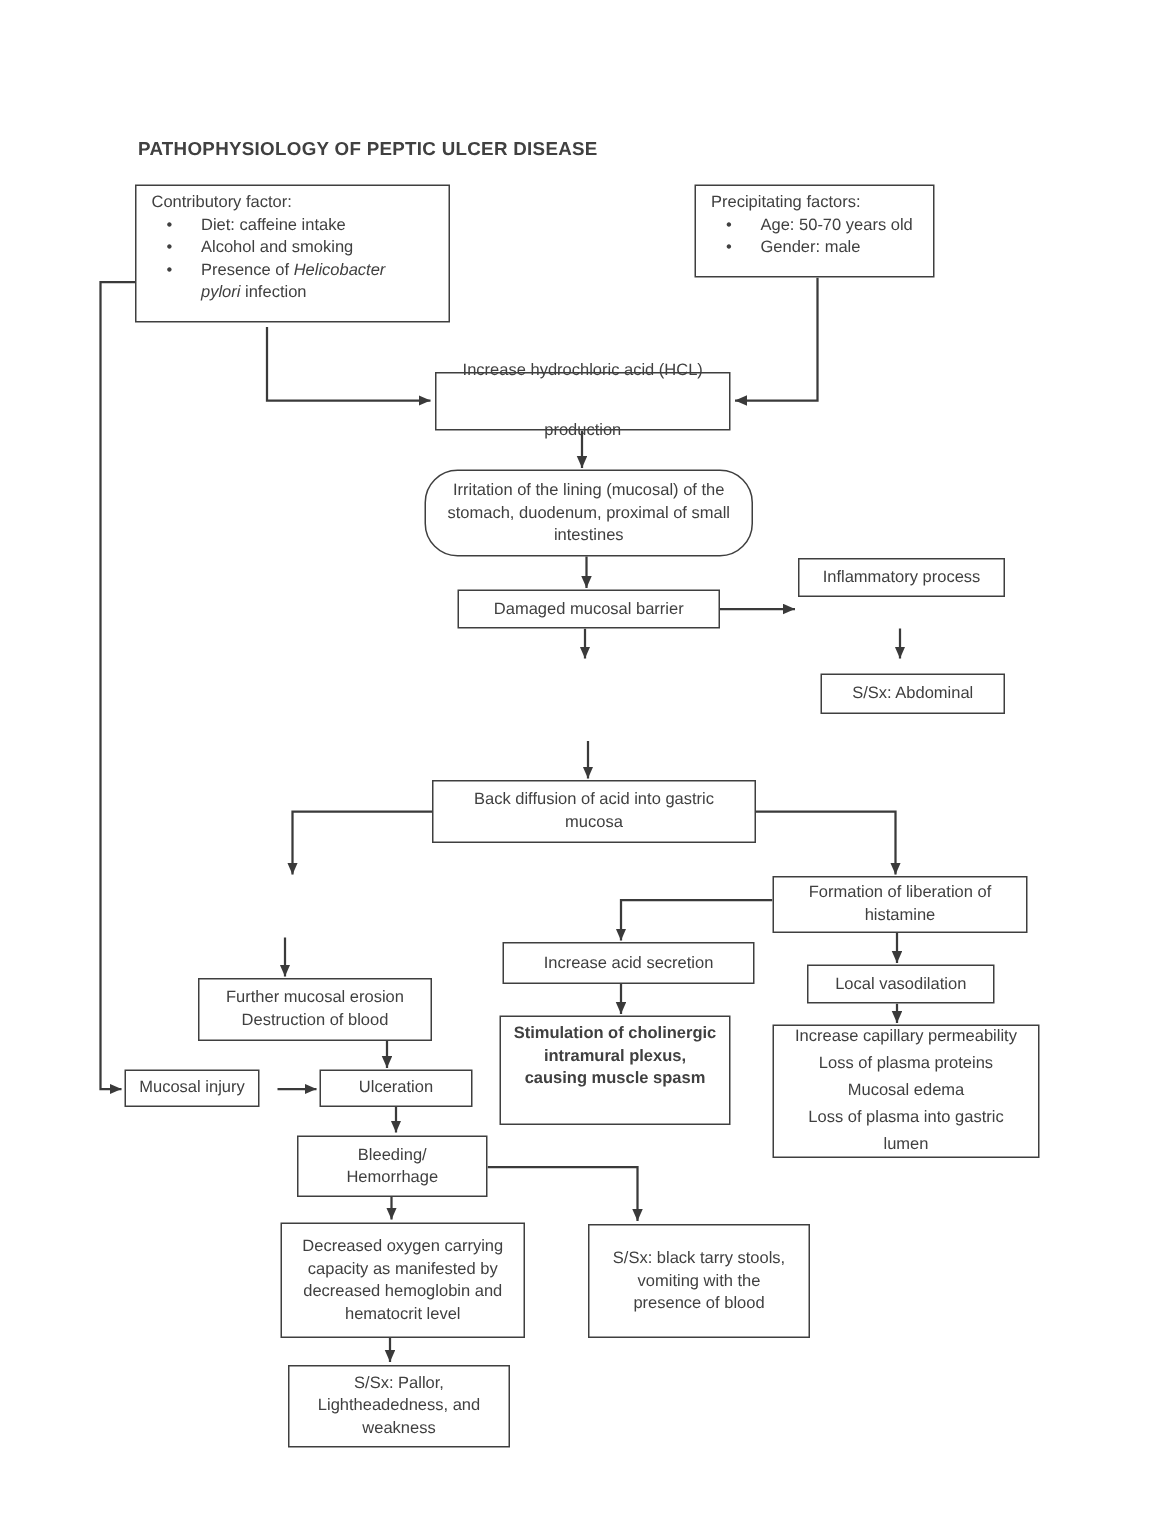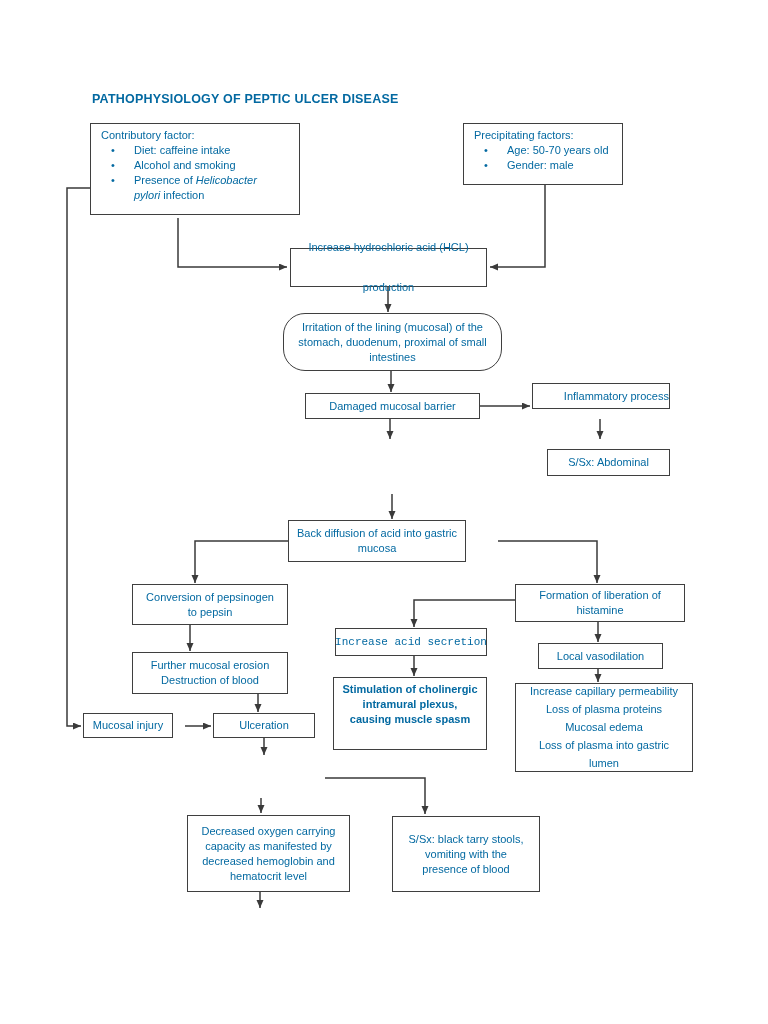--- a/index.html
+++ b/index.html
@@ -1,17 +1,17 @@
 <!DOCTYPE html>
 <html><head>
 <meta charset="utf-8">
 <style>
   html,body{margin:0;padding:0;background:#ffffff;}
   .page{position:relative;width:768px;height:1024px;background:#ffffff;overflow:hidden;
-        font-family:"Liberation Sans",sans-serif;color:#0369a1;}
+        font-family:"Liberation Sans",sans-serif;color:#404040;}
   .title{position:absolute;left:92px;top:92px;font-size:12.5px;font-weight:bold;
          letter-spacing:.2px;white-space:nowrap;}
   svg.wires{position:absolute;left:0;top:0;pointer-events:none;}
   .node{position:absolute;box-sizing:border-box;border:1.5px solid #3f3f3f;background:#ffffff;
         font-size:11px;line-height:15px;display:flex;flex-direction:column;
         align-items:center;justify-content:center;text-align:center;}
   .node .ln{white-space:nowrap;}
   .node.list{align-items:flex-start;justify-content:flex-start;text-align:left;
              padding:4px 6px 0 10px;}
   .node.topalign{justify-content:flex-start;padding-top:4px;}
@@ -95,45 +95,41 @@
   <div class="node" style="left:283px;top:313px;width:219px;height:58px;border-radius:22px;">
       <div class="ln">Irritation of the lining (mucosal) of the</div>
       <div class="ln">stomach, duodenum, proximal of small</div>
       <div class="ln">intestines</div>
     </div>
 
   <div class="node" style="left:305px;top:393px;width:175px;height:26px;">
       <div class="ln">Damaged mucosal barrier</div>
     </div>
 
-  <div class="node" style="left:532px;top:383px;width:138px;height:26px;align-items:flex-end;">
+  <div class="node" style="left:532px;top:372px;width:138px;height:26px;">
       <div class="ln">Inflammatory process</div>
     </div>
 
 
   <div class="node" style="left:547px;top:449px;width:123px;height:27px;">
       <div class="ln">S/Sx: Abdominal</div>
     </div>
 
-  <div class="node" style="left:288px;top:520px;width:178px;height:42px;">
+  <div class="node" style="left:288px;top:520px;width:216px;height:42px;">
       <div class="ln">Back diffusion of acid into gastric</div>
       <div class="ln">mucosa</div>
     </div>
 
-  <div class="node" style="left:132px;top:584px;width:156px;height:41px;">
-      <div class="ln">Conversion of pepsinogen</div>
-      <div class="ln">to pepsin</div>
-    </div>
 
   <div class="node" style="left:515px;top:584px;width:170px;height:38px;">
       <div class="ln">Formation of liberation of</div>
       <div class="ln">histamine</div>
     </div>
 
-  <div class="node" style="left:335px;top:628px;width:152px;height:28px;font-family:Liberation Mono, monospace;">
+  <div class="node" style="left:335px;top:628px;width:168px;height:28px;">
       <div class="ln">Increase acid secretion</div>
     </div>
 
   <div class="node" style="left:538px;top:643px;width:125px;height:26px;">
       <div class="ln">Local vasodilation</div>
     </div>
 
   <div class="node" style="left:132px;top:652px;width:156px;height:42px;">
       <div class="ln">Further mucosal erosion</div>
       <div class="ln">Destruction of blood</div>
@@ -154,28 +150,37 @@
     </div>
 
   <div class="node" style="left:83px;top:713px;width:90px;height:25px;">
       <div class="ln">Mucosal injury</div>
     </div>
 
   <div class="node" style="left:213px;top:713px;width:102px;height:25px;">
       <div class="ln">Ulceration</div>
     </div>
 
+  <div class="node" style="left:198px;top:757px;width:127px;height:41px;">
+      <div class="ln">Bleeding/</div>
+      <div class="ln">Hemorrhage</div>
+    </div>
 
   <div class="node" style="left:187px;top:815px;width:163px;height:77px;">
       <div class="ln">Decreased oxygen carrying</div>
       <div class="ln">capacity as manifested by</div>
       <div class="ln">decreased hemoglobin and</div>
       <div class="ln">hematocrit level</div>
     </div>
 
   <div class="node" style="left:392px;top:816px;width:148px;height:76px;">
       <div class="ln">S/Sx: black tarry stools,</div>
       <div class="ln">vomiting with the</div>
       <div class="ln">presence of blood</div>
     </div>
 
+  <div class="node" style="left:192px;top:910px;width:148px;height:55px;">
+      <div class="ln">S/Sx: Pallor,</div>
+      <div class="ln">Lightheadedness, and</div>
+      <div class="ln">weakness</div>
+    </div>
 
 </div>
 
 </body></html>

